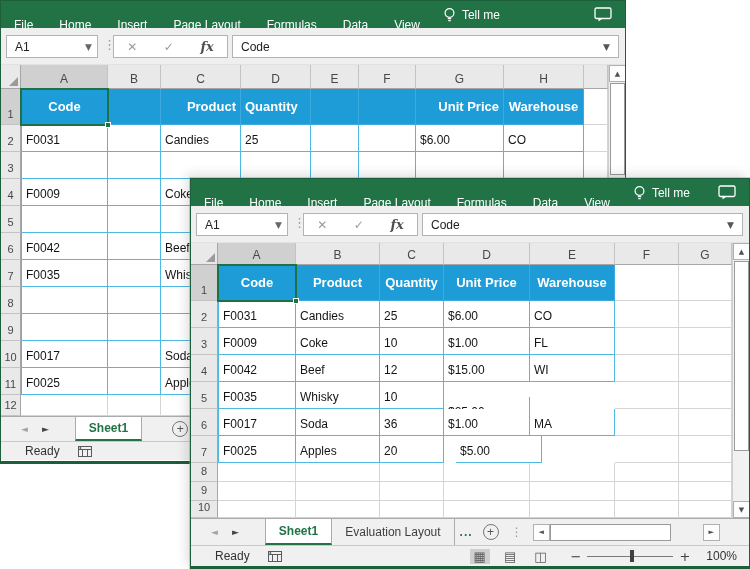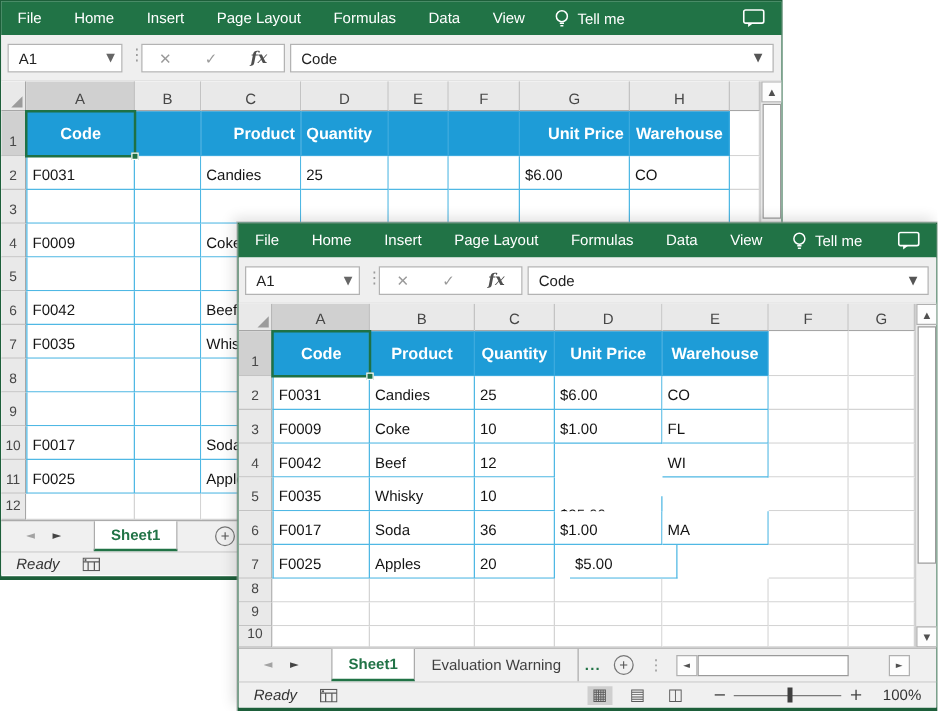--- a/index.html
+++ b/index.html
@@ -12,21 +12,21 @@
   body{font-family:"Liberation Sans","DejaVu Sans",sans-serif;background:#fff;}
   #stage{position:relative;width:750px;height:569px;overflow:hidden;background:#fff;}
 
   .window{position:absolute;background:#fff;border:1px solid var(--greendark);border-bottom:3px solid var(--greendark);display:flex;flex-direction:column;}
   .window.back{left:0;top:0;width:626px;height:464px;z-index:1;}
   .window.front{left:190px;top:178px;width:560px;height:391px;z-index:2;box-shadow:0 0 0 1px rgba(150,150,150,.45),-4px -4px 10px rgba(0,0,0,.12);}
 
   
   .menubar{height:27px;background:var(--green);display:flex;align-items:center;color:#fff;font-size:12px;flex:0 0 auto;}
   .mtabs{display:flex;height:100%;}
-  .mtab{padding:0 13px;line-height:27px;cursor:default;white-space:nowrap;}
+  .mtab{padding:0 13px;line-height:27px;cursor:default;white-space:nowrap;margin-top:11px;}
   .tellme{display:flex;align-items:center;gap:6px;padding:0 10px;}
   .chat{margin-left:auto;margin-right:12px;display:flex;align-items:center;}
 
   
   .fbar{height:37px;background:var(--chrome);position:relative;flex:0 0 auto;border-bottom:1px solid #e2e2e2;}
   .namebox{position:absolute;left:5px;top:7px;width:92px;height:23px;background:#fff;border:1px solid var(--boxbrd);font-size:12px;color:#222;display:flex;align-items:center;padding-left:8px;}
   .nb-arrow{position:absolute;right:5px;font-size:9px;color:#666;font-family:"DejaVu Sans",sans-serif;}
   .grip{position:absolute;left:102px;top:9px;color:#9a9a9a;font-size:13px;letter-spacing:-1px;font-family:"DejaVu Sans",sans-serif;}
   .fbtns{position:absolute;left:112px;top:7px;width:115px;height:23px;background:#fff;border:1px solid var(--boxbrd);display:flex;align-items:center;justify-content:space-around;font-size:12px;}
   .fx-x,.fx-c{color:#9a9a9a;font-family:"DejaVu Sans",sans-serif;font-size:12px;}
@@ -73,21 +73,21 @@
   .tsep{color:#9a9a9a;font-size:12px;font-family:"DejaVu Sans",sans-serif;}
   .hscroll{display:flex;align-items:center;height:17px;}
   .hsbtn{width:17px;height:17px;background:#fdfdfd;border:1px solid #b0b0b0;color:#505050;font-size:7px;display:flex;align-items:center;justify-content:center;font-family:"DejaVu Sans",sans-serif;}
   .hthumb{width:121px;height:17px;background:#fff;border:1px solid #9a9a9a;}
   .htrack{width:32px;height:17px;}
 
   
   .statusbar{background:var(--barbg);border-top:1px solid #c9c9c9;display:flex;align-items:center;font-size:12px;color:#333;flex:0 0 auto;}
   .back .statusbar{height:19px;}
   .front .statusbar{height:21px;}
-  .ready{margin-left:12px;font-style:italic;}
+  .ready{margin-left:24px;}
   .macroicon{margin-left:18px;display:flex;align-items:center;}
   .spacer{flex:1;}
   .viewicons{display:flex;align-items:center;gap:10px;margin-right:14px;}
   .vicon{font-size:13px;color:#5a5a5a;font-family:"DejaVu Sans",sans-serif;padding:1px 4px;line-height:1;}
   .vicon.active{background:#cfcfcf;}
   .zoomctl{display:flex;align-items:center;margin-right:12px;}
   .zminus,.zplus{font-size:13px;color:#444;padding:0 6px;font-family:"DejaVu Sans",sans-serif;}
   .ztrack{position:relative;width:86px;height:12px;}
   .zline{position:absolute;left:0;right:0;top:6px;height:1px;background:#7a7a7a;}
   .zthumb{position:absolute;left:50%;top:0;width:4px;height:12px;background:#3f3f3f;}
@@ -383,20 +383,21 @@
           <div class="gcell tcell" style="left: 105px; top: 85px; width: 84px; height: 27px;">Coke</div>
           <div class="gcell tcell" style="left: 189px; top: 85px; width: 64px; height: 27px;">10</div>
           <div class="gcell tcell" style="left: 253px; top: 85px; width: 86px; height: 27px;">$1.00</div>
           <div class="gcell tcell" style="left: 339px; top: 85px; width: 85px; height: 27px;">FL</div>
           <div class="gcell" style="left: 424px; top: 85px; width: 64px; height: 27px;"></div>
           <div class="gcell" style="left: 488px; top: 85px; width: 53px; height: 27px;"></div>
           <div class="gcell rowhdr" style="left: 0px; top: 112px; width: 27px; height: 27px;">4</div>
           <div class="gcell tcell tfirst" style="left: 27px; top: 112px; width: 78px; height: 27px;">F0042</div>
           <div class="gcell tcell" style="left: 105px; top: 112px; width: 84px; height: 27px;">Beef</div>
           <div class="gcell tcell" style="left: 189px; top: 112px; width: 64px; height: 27px;">12</div>
+          <div class="gcell tcell" style="left: 253px; top: 112px; width: 86px; height: 27px;">$15.00</div>
           <div class="gcell tcell" style="left: 339px; top: 112px; width: 85px; height: 27px;">WI</div>
           <div class="gcell" style="left: 424px; top: 112px; width: 64px; height: 27px;"></div>
           <div class="gcell" style="left: 488px; top: 112px; width: 53px; height: 27px;"></div>
           <div class="gcell rowhdr" style="left: 0px; top: 139px; width: 27px; height: 27px;">5</div>
           <div class="gcell tcell tfirst" style="left: 27px; top: 139px; width: 78px; height: 27px;">F0035</div>
           <div class="gcell tcell" style="left: 105px; top: 139px; width: 84px; height: 27px;">Whisky</div>
           <div class="gcell tcell" style="left: 189px; top: 139px; width: 64px; height: 27px;">10</div>
           <div class="gcell tcell" style="left: 253px; top: 154px; width: 86px; height: 27px;">$25.00</div>
           <div class="gcell" style="left: 424px; top: 139px; width: 64px; height: 27px;"></div>
           <div class="gcell" style="left: 488px; top: 139px; width: 53px; height: 27px;"></div>
@@ -448,21 +449,21 @@
         <span class="vthumb" style="top:18px;height:190px;"></span>
         <span class="sarrow down">▼</span>
       </div>
     </div>
 
     <div class="tabbar">
       <span class="navarr dim" style="margin-left:20px;">◄</span>
       <span class="navarr" style="margin-left:14px;">►</span>
       <span style="display:flex;height:100%;margin-left:26px;">
           <span class="stab active">Sheet1</span>
-          <span class="stab">Evaluation Warning</span>
+          <span class="stab">Evaluation Layout</span>
         </span>
       <span class="tabellip" style="margin-left:5px;">...</span>
       <span class="addsheet" style="margin-left:10px;">+</span>
       <span class="tsep" style="margin-left:12px;">⋮</span>
       <span class="hscroll" style="margin-left:10px;">
         <span class="hsbtn">◄</span>
         <span class="hthumb"></span>
         <span class="htrack"></span>
         <span class="hsbtn">►</span>
       </span>

